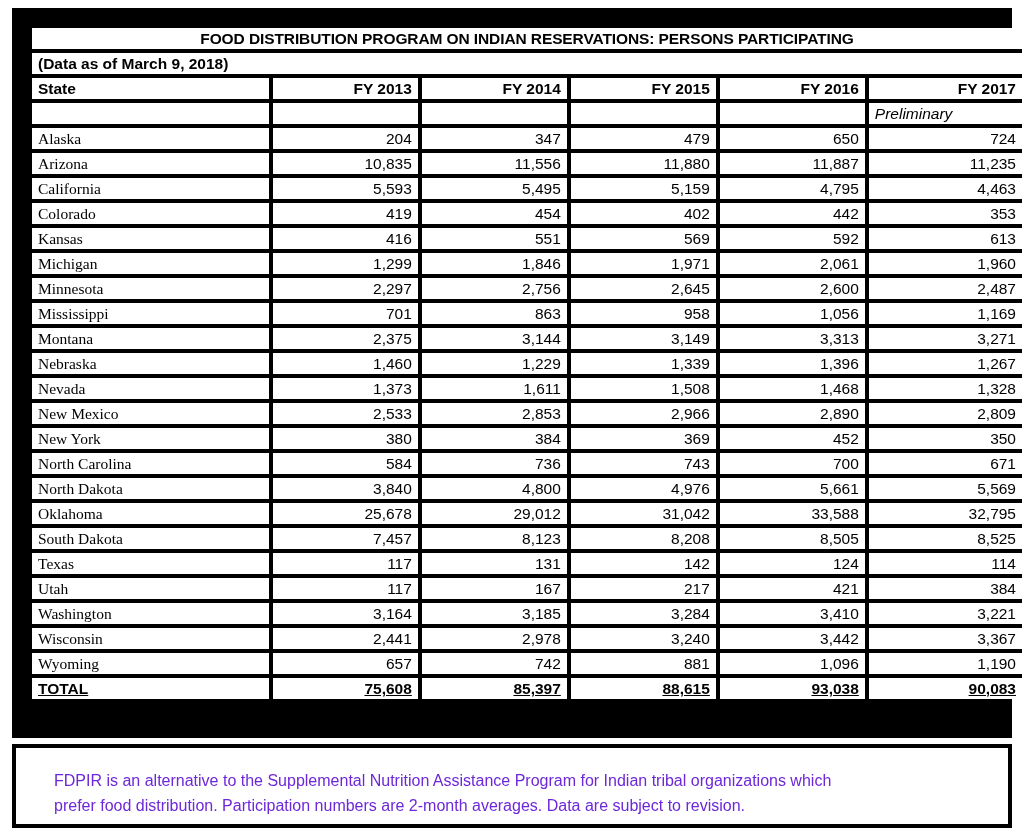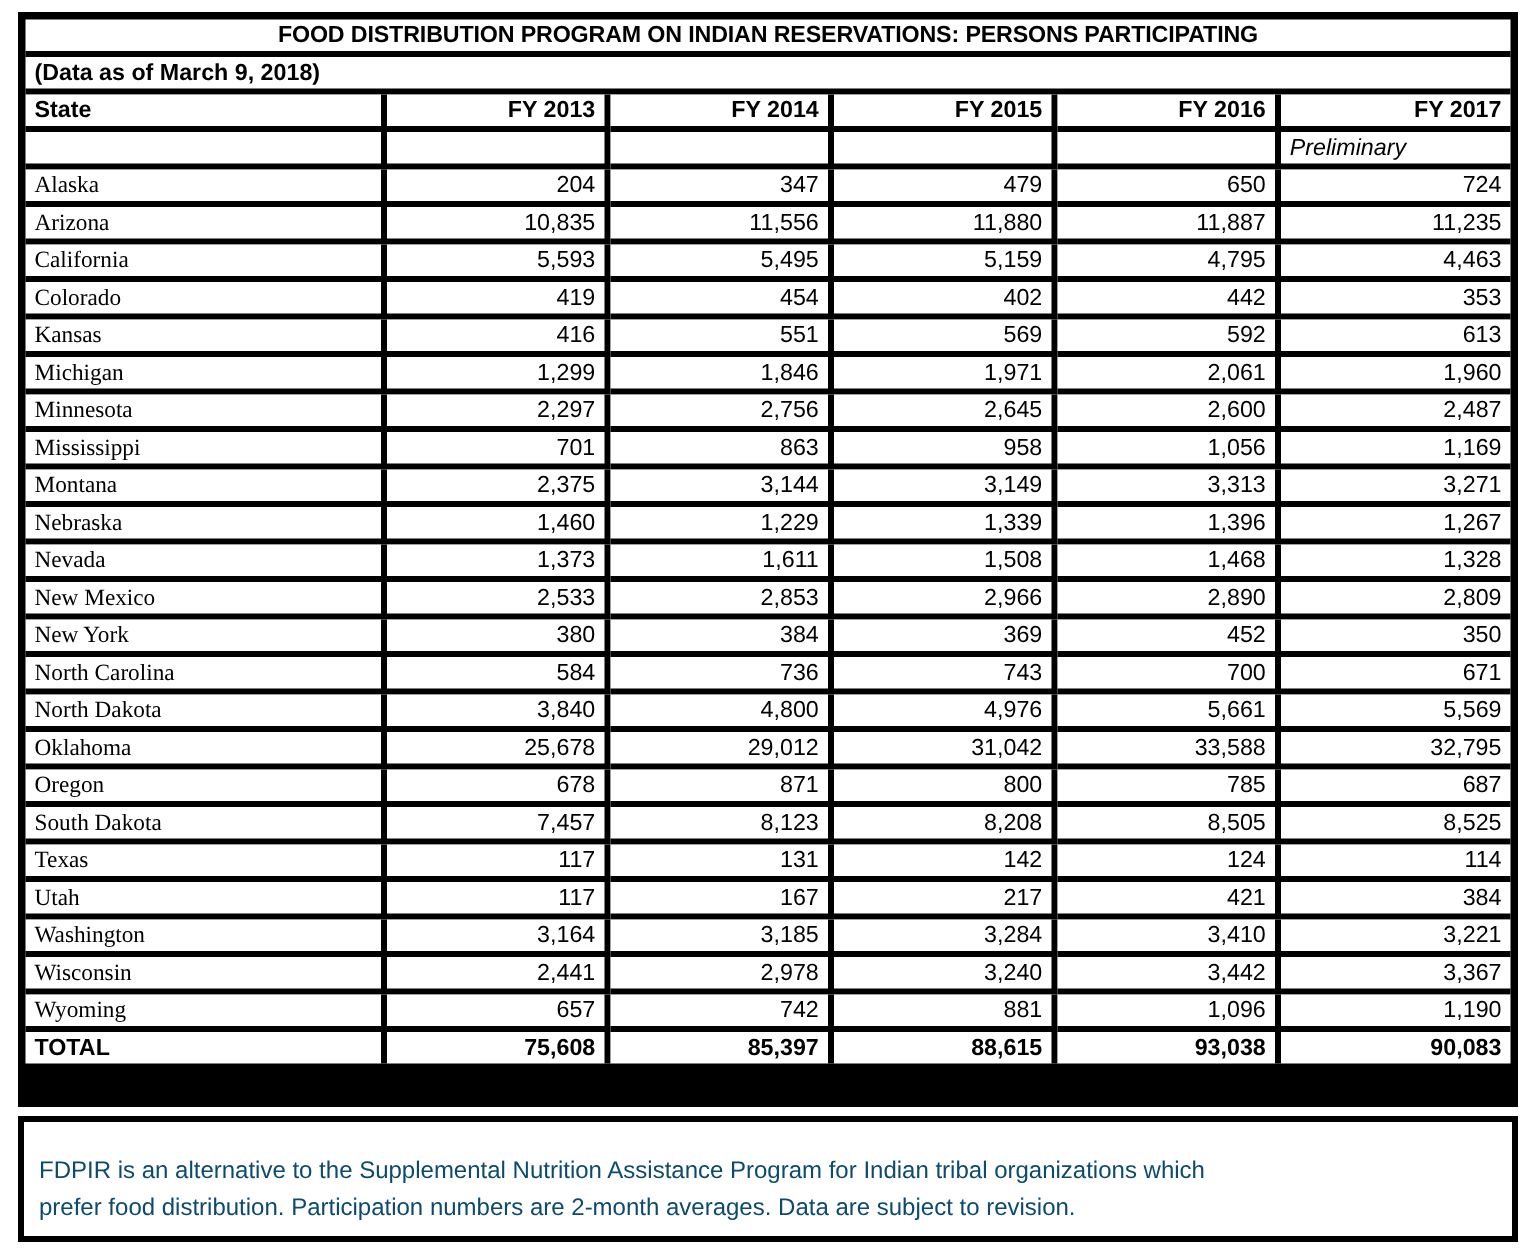--- a/index.html
+++ b/index.html
@@ -24,21 +24,21 @@
 
   
   #table-frame {
     position: absolute;
     left: 12px;
     top: 8px;
     width: 1000px;
     height: 730px;
     background: #000000;
     box-sizing: border-box;
-    padding: 5px;
+    padding: 20px;
   }
 
   table.grid {
     border-collapse: separate;
     border-spacing: 0;
     width: 990px;
     table-layout: fixed;
     background: #000000;
   }
 
@@ -120,20 +120,21 @@
   }
   td.num {
     text-align: right;
     font-size: 15.5px;
     font-variant-numeric: tabular-nums;
   }
 
   
   tr.total-row td {
     font-weight: bold;
+    text-decoration: underline;
   }
   td.total-label {
     text-align: left;
     padding-left: 16px;
     font-size: 15.5px;
   }
 
   
   #footer-frame {
     position: absolute;
@@ -148,22 +149,23 @@
   #footer-inner {
     background: #ffffff;
     width: 100%;
     height: 100%;
     box-sizing: border-box;
     padding: 20px 10px 0 10px;
   }
   .note-line {
     font-size: 16px;
     line-height: 25px;
-    color: #0c4a6e;
+    color: #6d28d9;
     white-space: nowrap;
+    margin-left: 28px;
   }
 </style>
 </head>
 <body>
 
 <div id="page">
 
   <div id="table-frame">
     <table class="grid">
       <colgroup>
@@ -320,28 +322,20 @@
           </tr>
         <tr>
             <td class="state-name">Oklahoma</td>
             <td class="num">25,678</td>
             <td class="num">29,012</td>
             <td class="num">31,042</td>
             <td class="num">33,588</td>
             <td class="num last-col">32,795</td>
           </tr>
         <tr>
-            <td class="state-name">Oregon</td>
-            <td class="num">678</td>
-            <td class="num">871</td>
-            <td class="num">800</td>
-            <td class="num">785</td>
-            <td class="num last-col">687</td>
-          </tr>
-        <tr>
             <td class="state-name">South Dakota</td>
             <td class="num">7,457</td>
             <td class="num">8,123</td>
             <td class="num">8,208</td>
             <td class="num">8,505</td>
             <td class="num last-col">8,525</td>
           </tr>
         <tr>
             <td class="state-name">Texas</td>
             <td class="num">117</td>

